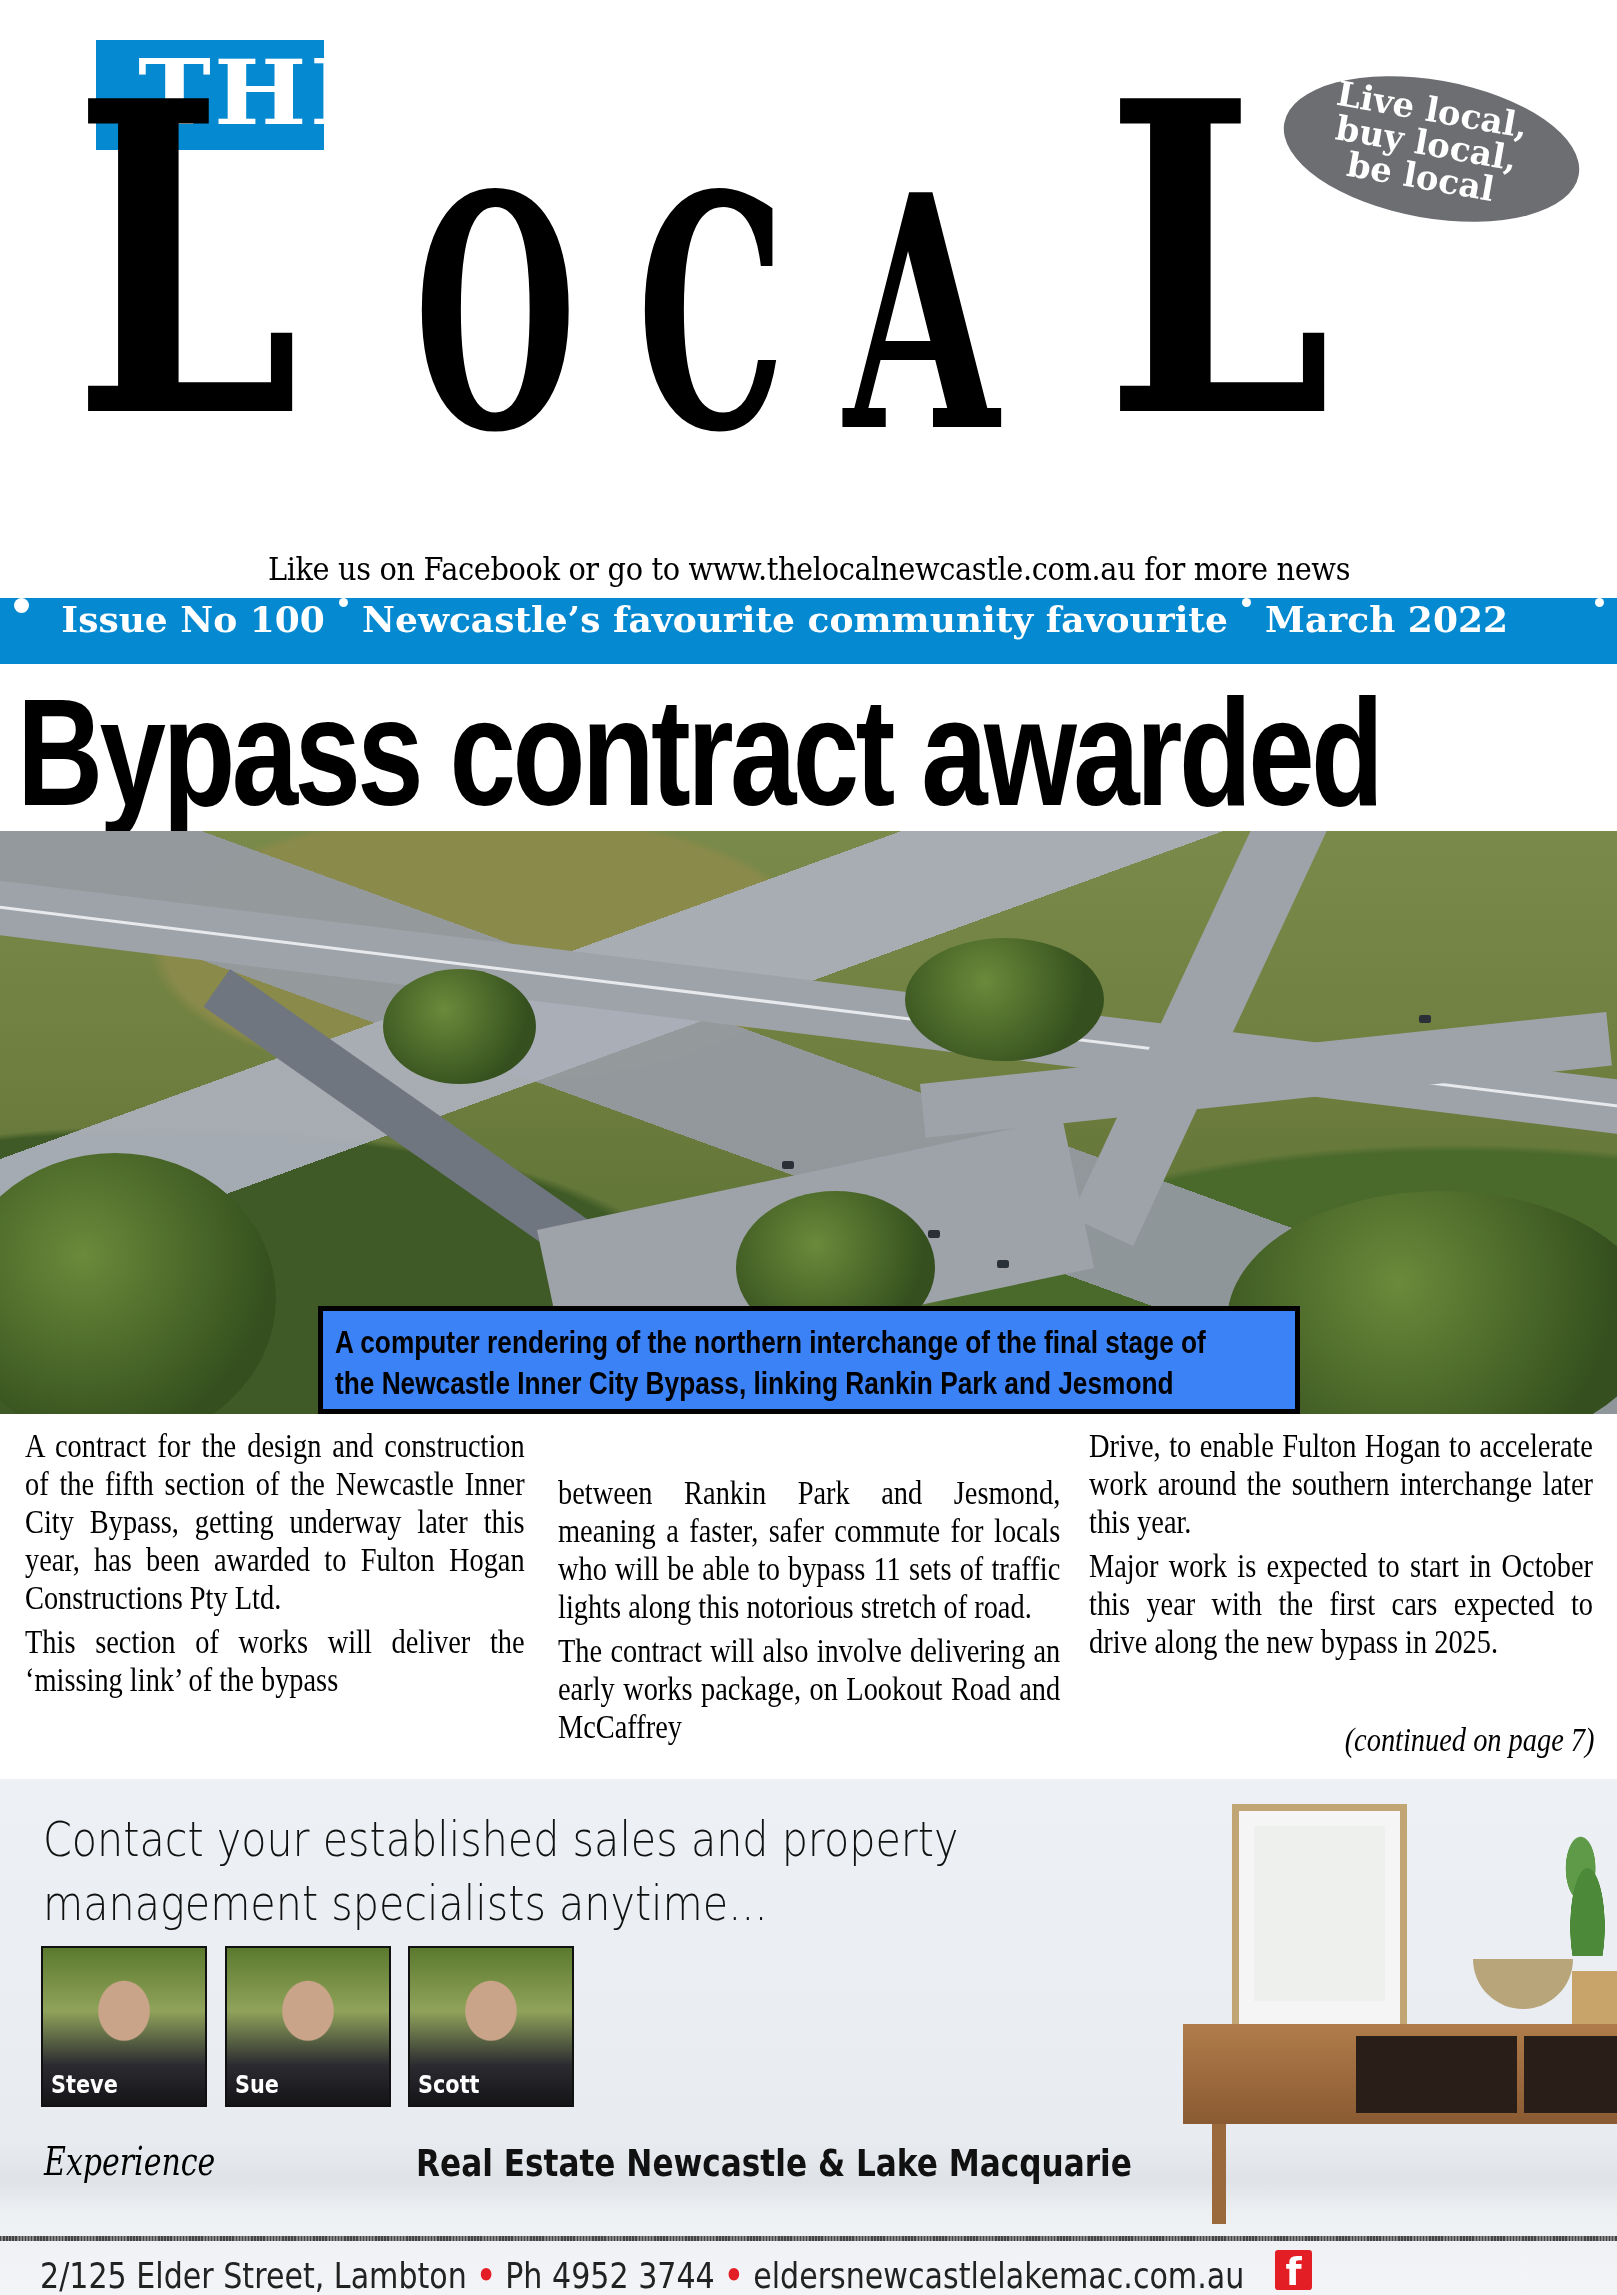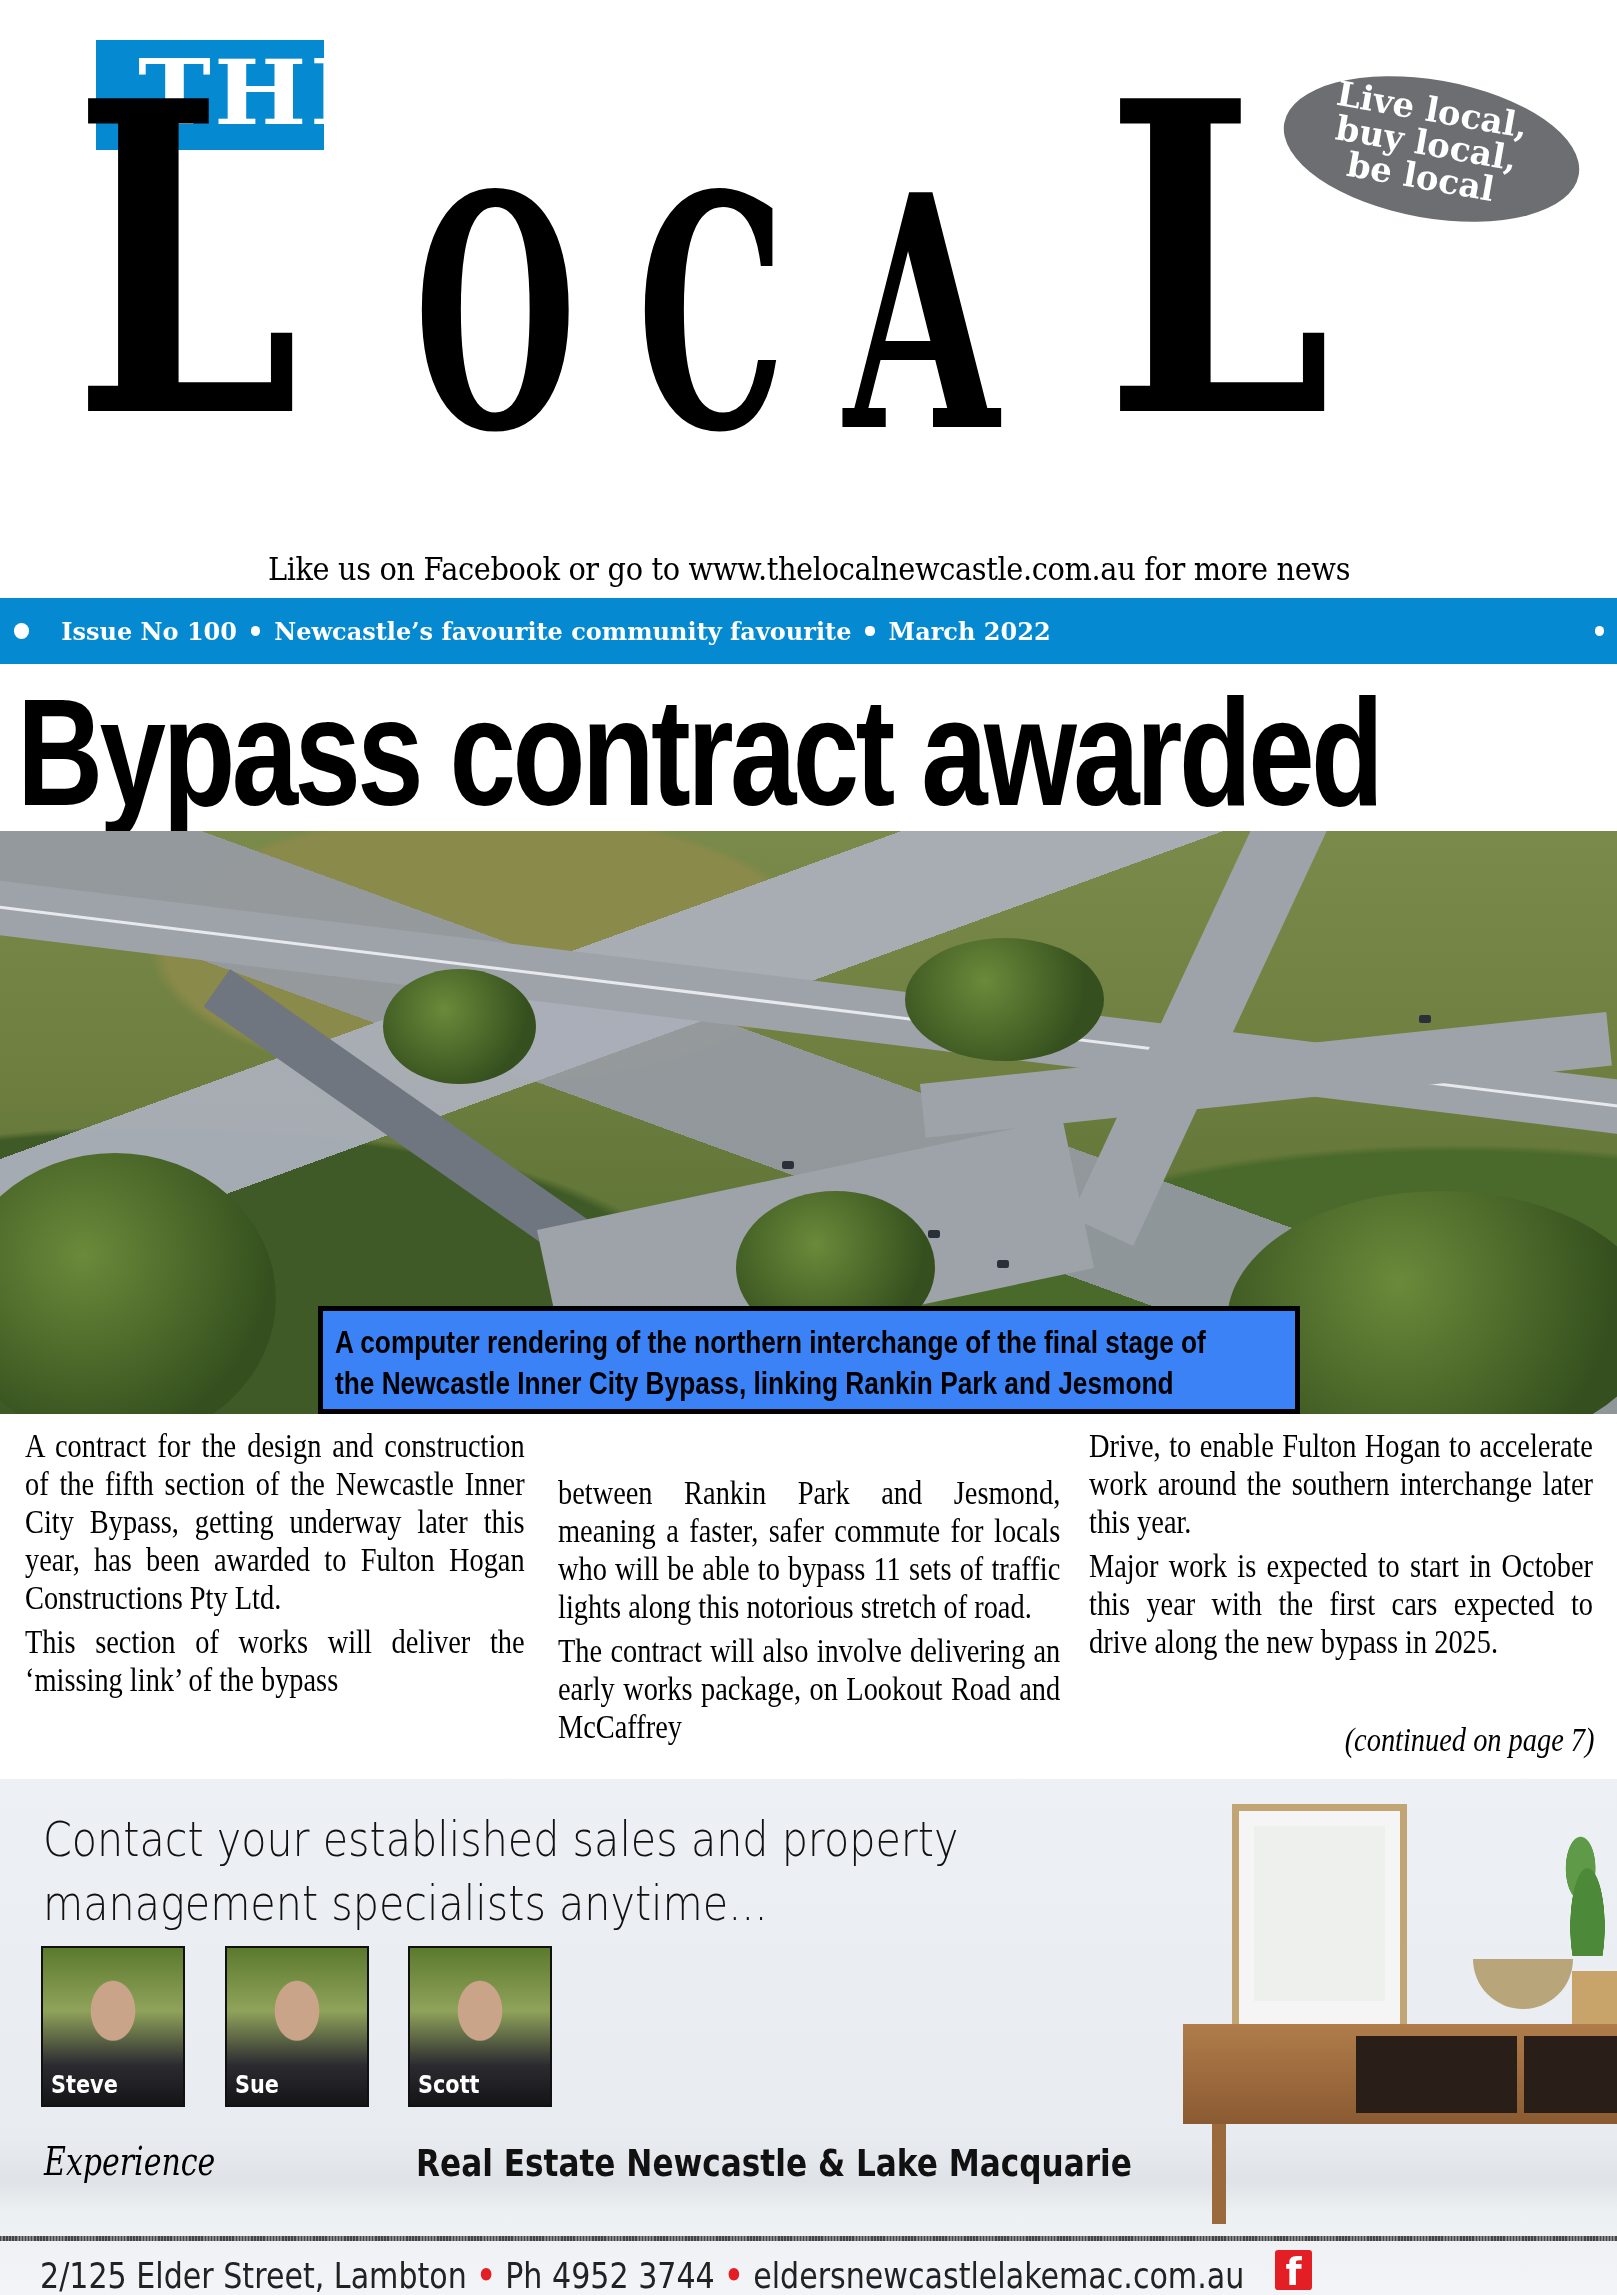--- a/index.html
+++ b/index.html
@@ -10,21 +10,21 @@
   .masthead { position: absolute; left: 0; top: 0; width: 1290px; height: 552px; }
   .the-box { position: absolute; left: 96px; top: 40px; width: 228px; height: 110px; background: #0589d1; }
   .the-text { position: absolute; left: 138px; top: 48px; font-family: "DejaVu Serif", serif; font-weight: 900; font-size: 98px; color: #fff; letter-spacing: 3.1px; line-height: 98px; transform: scaleY(0.92); transform-origin: left top; }
   .local-wordmark { position: absolute; left: 31px; top: 15.3px; width: 1365px; height: 383px; }
   .local-letter { position: absolute; font-family: "DejaVu Serif", serif; font-weight: 900; color: #000; line-height: 1; }
   .bubble { position: absolute; left: 1282px; top: 80px; width: 299px; height: 138px; border-radius: 50%; background: #6d6e71; transform: rotate(10deg); }
   .bubble-text { position: absolute; left: 1304px; top: 92px; width: 245px; text-align: center; color: #fff; font-family: "DejaVu Serif", serif; font-weight: bold; font-size: 34px; line-height: 34px; transform: rotate(10deg); }
   .tagline { position: absolute; left: 0; top: 551px; width: 1618px; text-align: center; font-family: "DejaVu Serif", serif; font-size: 31px; letter-spacing: -0.4px; transform: scaleX(0.93); }
 
   
-  .issue-bar { position: absolute; left: 0; top: 598px; width: 1618px; height: 66px; background: #0589d1; color: #fff; display: flex; align-items: center; font-family: "DejaVu Serif", serif; font-weight: bold; font-size: 24px; }
+  .issue-bar { position: absolute; left: 0; top: 598px; width: 1618px; height: 66px; background: #0589d1; color: #fff; display: flex; font-family: "DejaVu Serif", serif; font-weight: bold; font-size: 36px; }
   .issue-bar .dot { display: inline-block; width: 15.3px; height: 15.3px; border-radius: 50%; background: #fff; }
   .issue-bar .seg { white-space: nowrap; }
 
   
   .headline { position: absolute; left: 17px; top: 667px; width: 1595px; font-family: "Liberation Sans", sans-serif; font-weight: bold; font-size: 153px; line-height: 169px; letter-spacing: -4.6px; transform: scaleX(0.78); transform-origin: left top; white-space: nowrap; }
 
   
   .hero { position: absolute; left: 0; top: 831px; width: 1618px; height: 583px; overflow: hidden;
     background:
       linear-gradient(160deg, transparent 0 28%, rgba(170,175,185,0.95) 28% 38%, transparent 38% 100%),
@@ -50,21 +50,21 @@
   .col-wrap { transform: scaleX(0.86); transform-origin: left top; }
   .col1 { left: 25px; width: 500px; }
   .col2 { left: 558px; width: 502px; margin-top: 47px; }
   .col3 { left: 1089px; width: 504px; }
   .continued { position: absolute; right: 23px; top: 295px; font-family: "Liberation Serif", serif; font-style: italic; font-size: 33px; transform: scaleX(0.86); transform-origin: right top; }
 
   
   .ad { position: absolute; left: 0; top: 1779px; width: 1618px; height: 516px; overflow: hidden;
     background: linear-gradient(180deg, #edf1f5 0%, #e8ecf0 70%, #dfe3e7 78%, #edf0f3 84%, #f3f4f7 100%); }
   .ad-headline { position: absolute; left: 43px; top: 28px; font-family: "DejaVu Sans", sans-serif; font-weight: 300; font-size: 48px; line-height: 64px; color: #111; transform: scaleX(0.86); transform-origin: left top; white-space: nowrap; }
-  .staff { position: absolute; top: 167px; width: 144px; height: 161px; border: 2.3px solid #111; overflow: hidden;
+  .staff { position: absolute; top: 167px; width: 166px; height: 161px; border: 2.3px solid #111; overflow: hidden;
     background: radial-gradient(ellipse at 50% 40%, #c9a488 0 22%, transparent 23%), linear-gradient(180deg, #5b7a2e 0%, #90a35a 40%, #2a2a30 75%, #151518 100%); padding-left: 40px; }
   .staff .name { position: absolute; left: 7.7px; bottom: 6.1px; font-family: "DejaVu Sans", sans-serif; font-weight: bold; font-size: 24.5px; color: #fff; transform: scaleX(0.85); transform-origin: left top; }
   .experience { position: absolute; left: 44px; top: 359px; font-family: "DejaVu Serif", serif; font-style: italic; font-size: 40px; transform: scaleX(0.75); transform-origin: left top; }
   .elders-logo { position: absolute; left: 209px; top: 346px; width: 190px; height: 79px; border-radius: 6.1px; background: linear-gradient(180deg, #f0403a 0%, #d91f26 100%); box-shadow: 0 0 0 2.3px #fff; }
   .elders-text { position: absolute; left: 15.3px; top: 3.1px; font-family: "DejaVu Serif", serif; font-weight: bold; font-style: italic; font-size: 60px; color: #fff; transform: scaleX(0.78); transform-origin: left top; }
   .re-title { position: absolute; left: 416px; top: 362px; font-family: "DejaVu Sans", sans-serif; font-weight: bold; font-size: 38px; color: #111; transform: scaleX(0.82); transform-origin: left top; white-space: nowrap; }
   .ad-rule { position: absolute; left: 0; top: 2236px; width: 1618px; height: 4.6px; background: repeating-linear-gradient(90deg, #444 0 1.5px, #888 1.5px 3.1px); }
   .contact-line { position: absolute; left: 40px; top: 2256px; font-family: "DejaVu Sans", sans-serif; font-size: 35px; color: #222; transform: scaleX(0.86); transform-origin: left top; white-space: nowrap; }
   .contact-line .red-dot { color: #e31e24; font-weight: bold; }
   .fb-icon { position: absolute; left: 1275px; top: 2250px; width: 37px; height: 40px; background: #e31e24; border-radius: 3.1px; color: #fff; font-family: "DejaVu Sans", sans-serif; font-weight: bold; font-size: 37px; line-height: 46px; text-align: center; overflow: hidden; }

